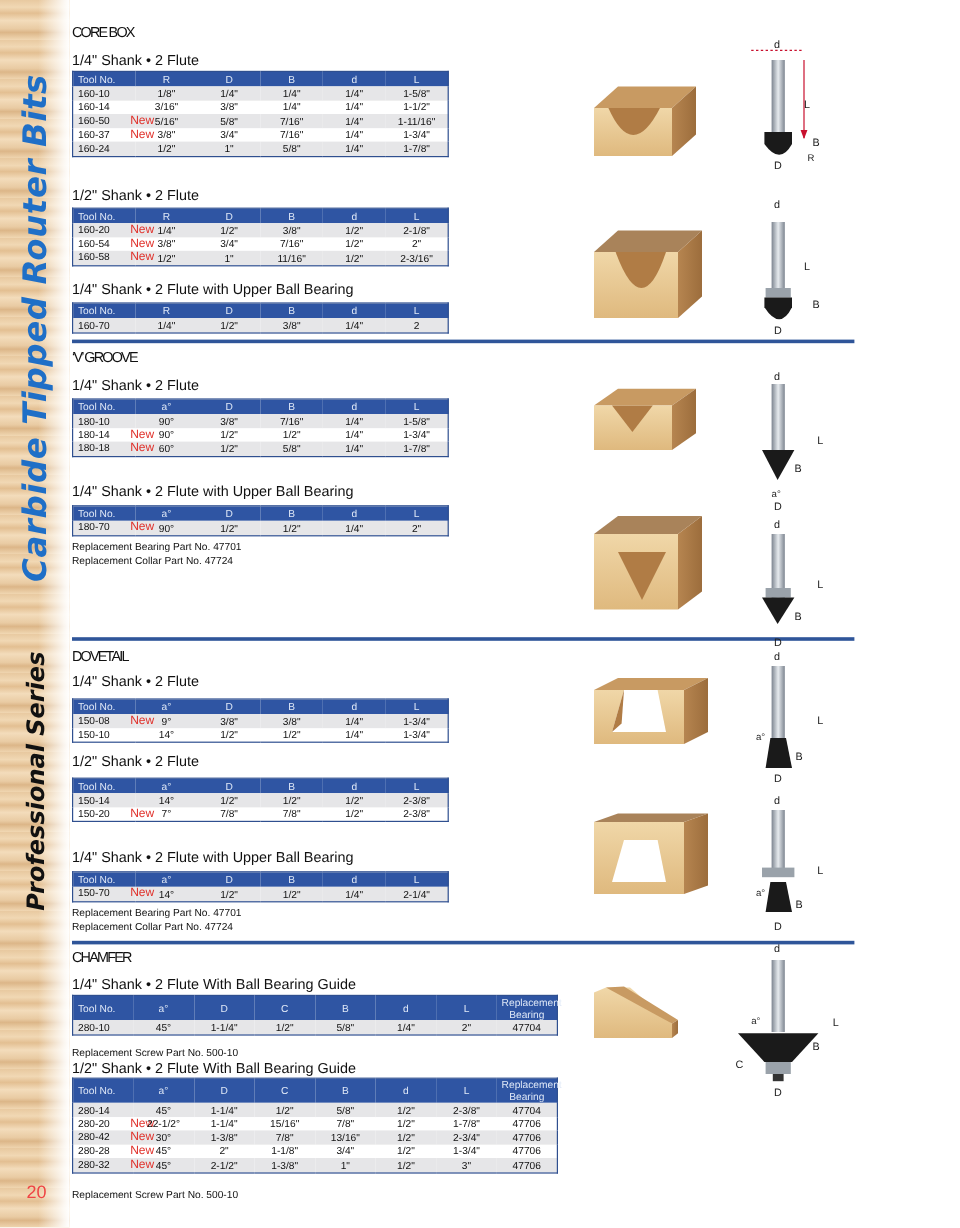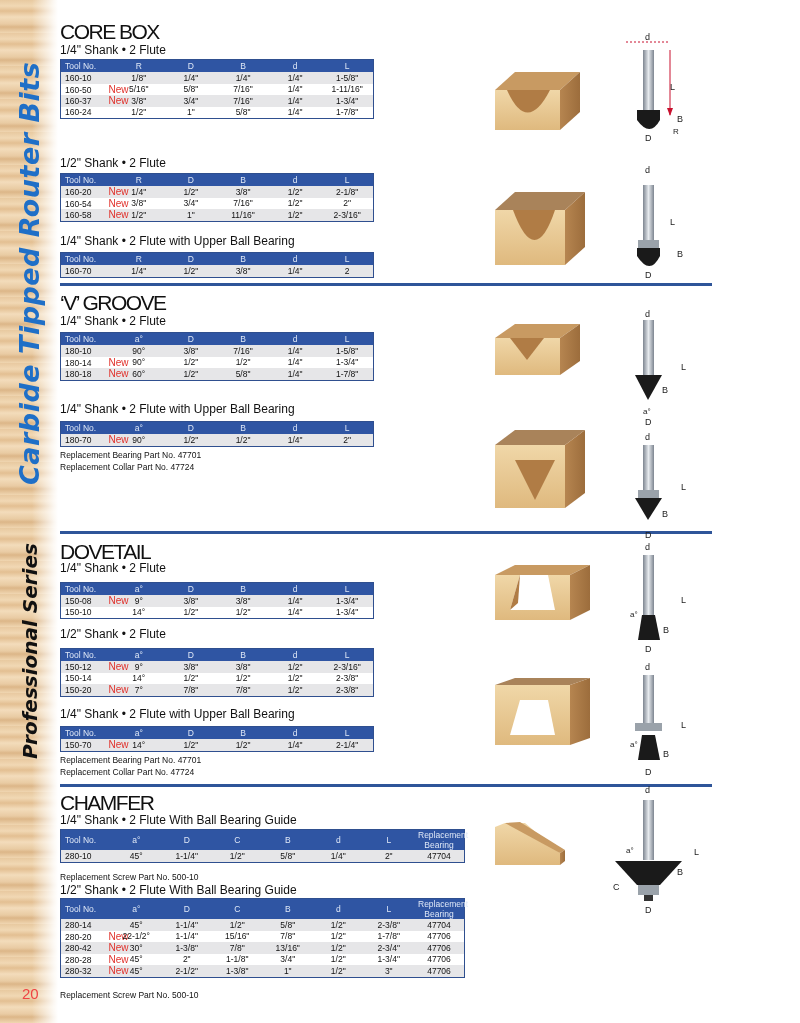--- a/index.html
+++ b/index.html
@@ -18,21 +18,21 @@
   .spine {
     position:absolute; left:10px; width:40px;
     writing-mode:vertical-rl; transform:rotate(180deg);
     font-weight:bold; font-style:italic; font-family:"DejaVu Sans", sans-serif;
     white-space:nowrap; text-align:center;
   }
   .spine.title { top:18px; height:510px; font-size:27px; color:#1f6fc7; letter-spacing:0.5px; line-height:40px; }
   .spine.series { top:538px; height:225px; font-size:20px; color:#111; line-height:40px; }
   .page-num { position:absolute; left:22px; top:985px; font-size:15px; color:#ef4444; }
 
-  .section-title { position:absolute; left:60px; font-size:21px; letter-spacing:-1.5px; color:#111; font-weight:normal; }
+  .section-title { position:absolute; left:60px; font-size:12px; letter-spacing:-1.5px; color:#111; font-weight:normal; }
   .subtitle { position:absolute; left:60px; font-size:12px; color:#111; }
   .note { position:absolute; left:60px; font-size:8.5px; color:#111; line-height:12px;text-align:center; }
   .divider { position:absolute; left:60px; width:652px; height:3px; background:#2f5599; }
 
   table.spec {
     position:absolute; left:60px; border-collapse:collapse;
     border:1.5px solid #2f4f8f; font-size:8.5px; table-layout:fixed;
   }
   table.spec th {
     background:#2f55a3; color:#dfe8f7; font-weight:normal; height:12px; padding:0 4px; text-align:center;
@@ -70,20 +70,28 @@
     <tbody>
       <tr>
         <td><span>160-10</span></td>
         <td>1/8"</td>
         <td>1/4"</td>
         <td>1/4"</td>
         <td>1/4"</td>
         <td>1-5/8"</td>
       </tr>
       <tr>
+        <td><span>160-14</span></td>
+        <td>3/16"</td>
+        <td>3/8"</td>
+        <td>1/4"</td>
+        <td>1/4"</td>
+        <td>1-1/2"</td>
+      </tr>
+      <tr>
         <td><span>160-50</span><span class="new">New</span></td>
         <td>5/16"</td>
         <td>5/8"</td>
         <td>7/16"</td>
         <td>1/4"</td>
         <td>1-11/16"</td>
       </tr>
       <tr>
         <td><span>160-37</span><span class="new">New</span></td>
         <td>3/8"</td>
@@ -277,28 +285,20 @@
       <tr>
         <th>Tool No.</th>
         <th>a°</th>
         <th>D</th>
         <th>B</th>
         <th>d</th>
         <th>L</th>
       </tr>
     </thead>
     <tbody>
-      <tr>
-        <td><span>150-12</span><span class="new">New</span></td>
-        <td>9°</td>
-        <td>3/8"</td>
-        <td>3/8"</td>
-        <td>1/2"</td>
-        <td>2-3/16"</td>
-      </tr>
       <tr>
         <td><span>150-14</span></td>
         <td>14°</td>
         <td>1/2"</td>
         <td>1/2"</td>
         <td>1/2"</td>
         <td>2-3/8"</td>
       </tr>
       <tr>
         <td><span>150-20</span><span class="new">New</span></td>

